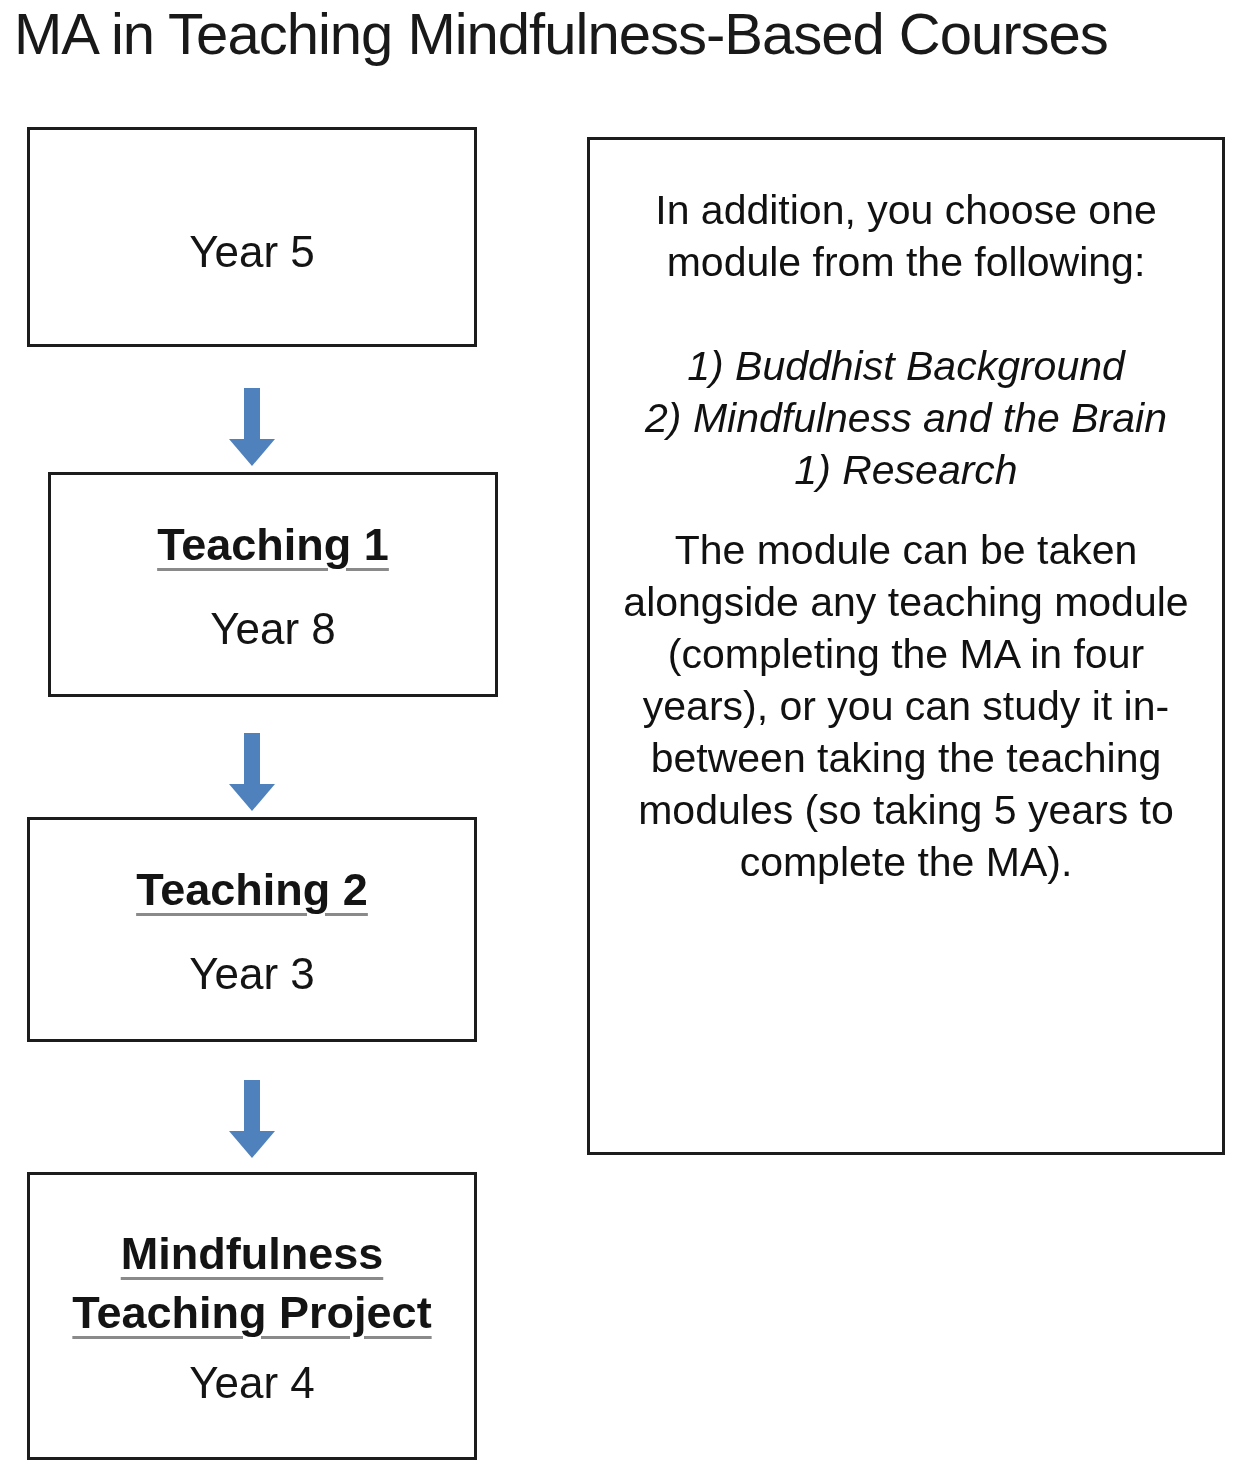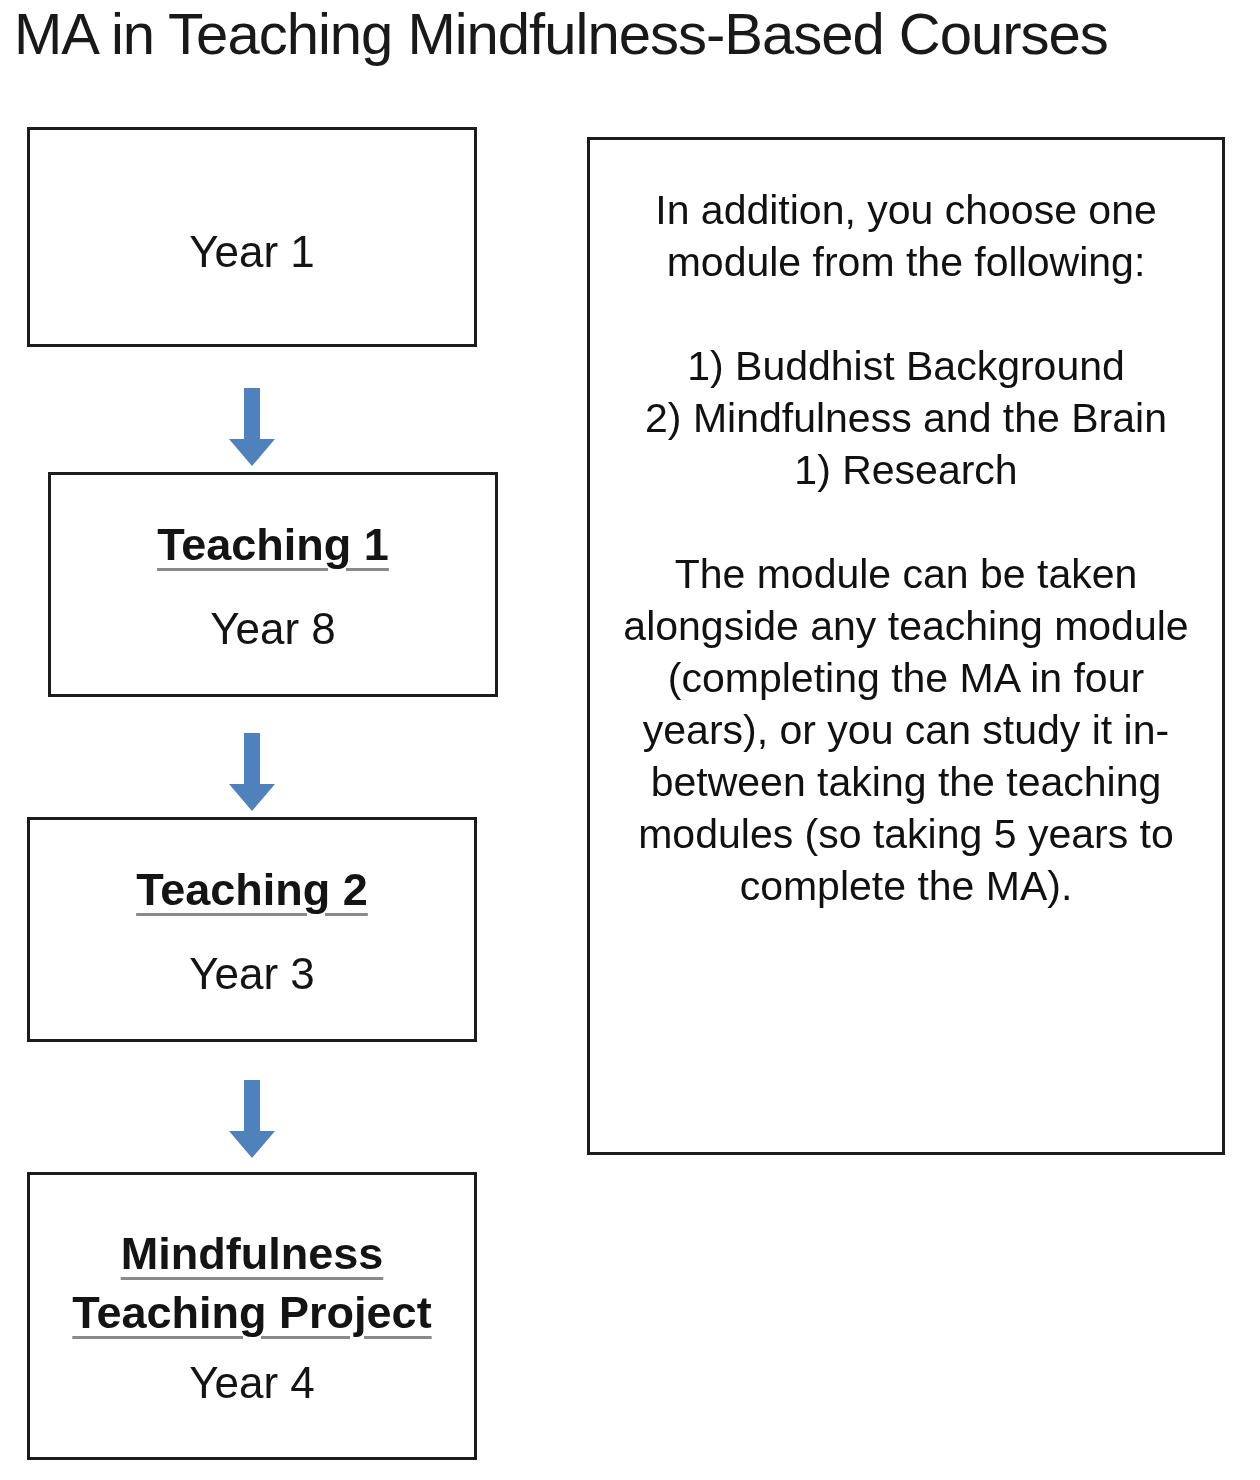--- a/index.html
+++ b/index.html
@@ -102,31 +102,31 @@
     height: 1018px;
     border: 3px solid #1c1c1c;
     background: #ffffff;
     padding: 44px 28px 0 28px;
     text-align: center;
     font-size: 41px;
     line-height: 52px;
     color: #111111;
   }
   .info-panel p { margin: 0 0 52px 0; }
-  .info-panel .options { margin: 0 0 52px 0; }
+  .info-panel .options { margin: 0 0 28px 0; font-style: italic; }
 </style>
 </head>
 <body>
 
 <h1 class="page-title">MA in Teaching Mindfulness-Based Courses</h1>
 
 <section>
 
   <div class="box box1">
-    <span class="year">Year 1</span>
+    <span class="year">Year 5</span>
   </div>
 
   <div class="arrow arrow1">
     <span class="stem"></span>
     <span class="head"></span>
   </div>
 
   <div class="box box2">
     <span class="heading">Teaching 1</span>
     <span class="year">Year 8</span>

